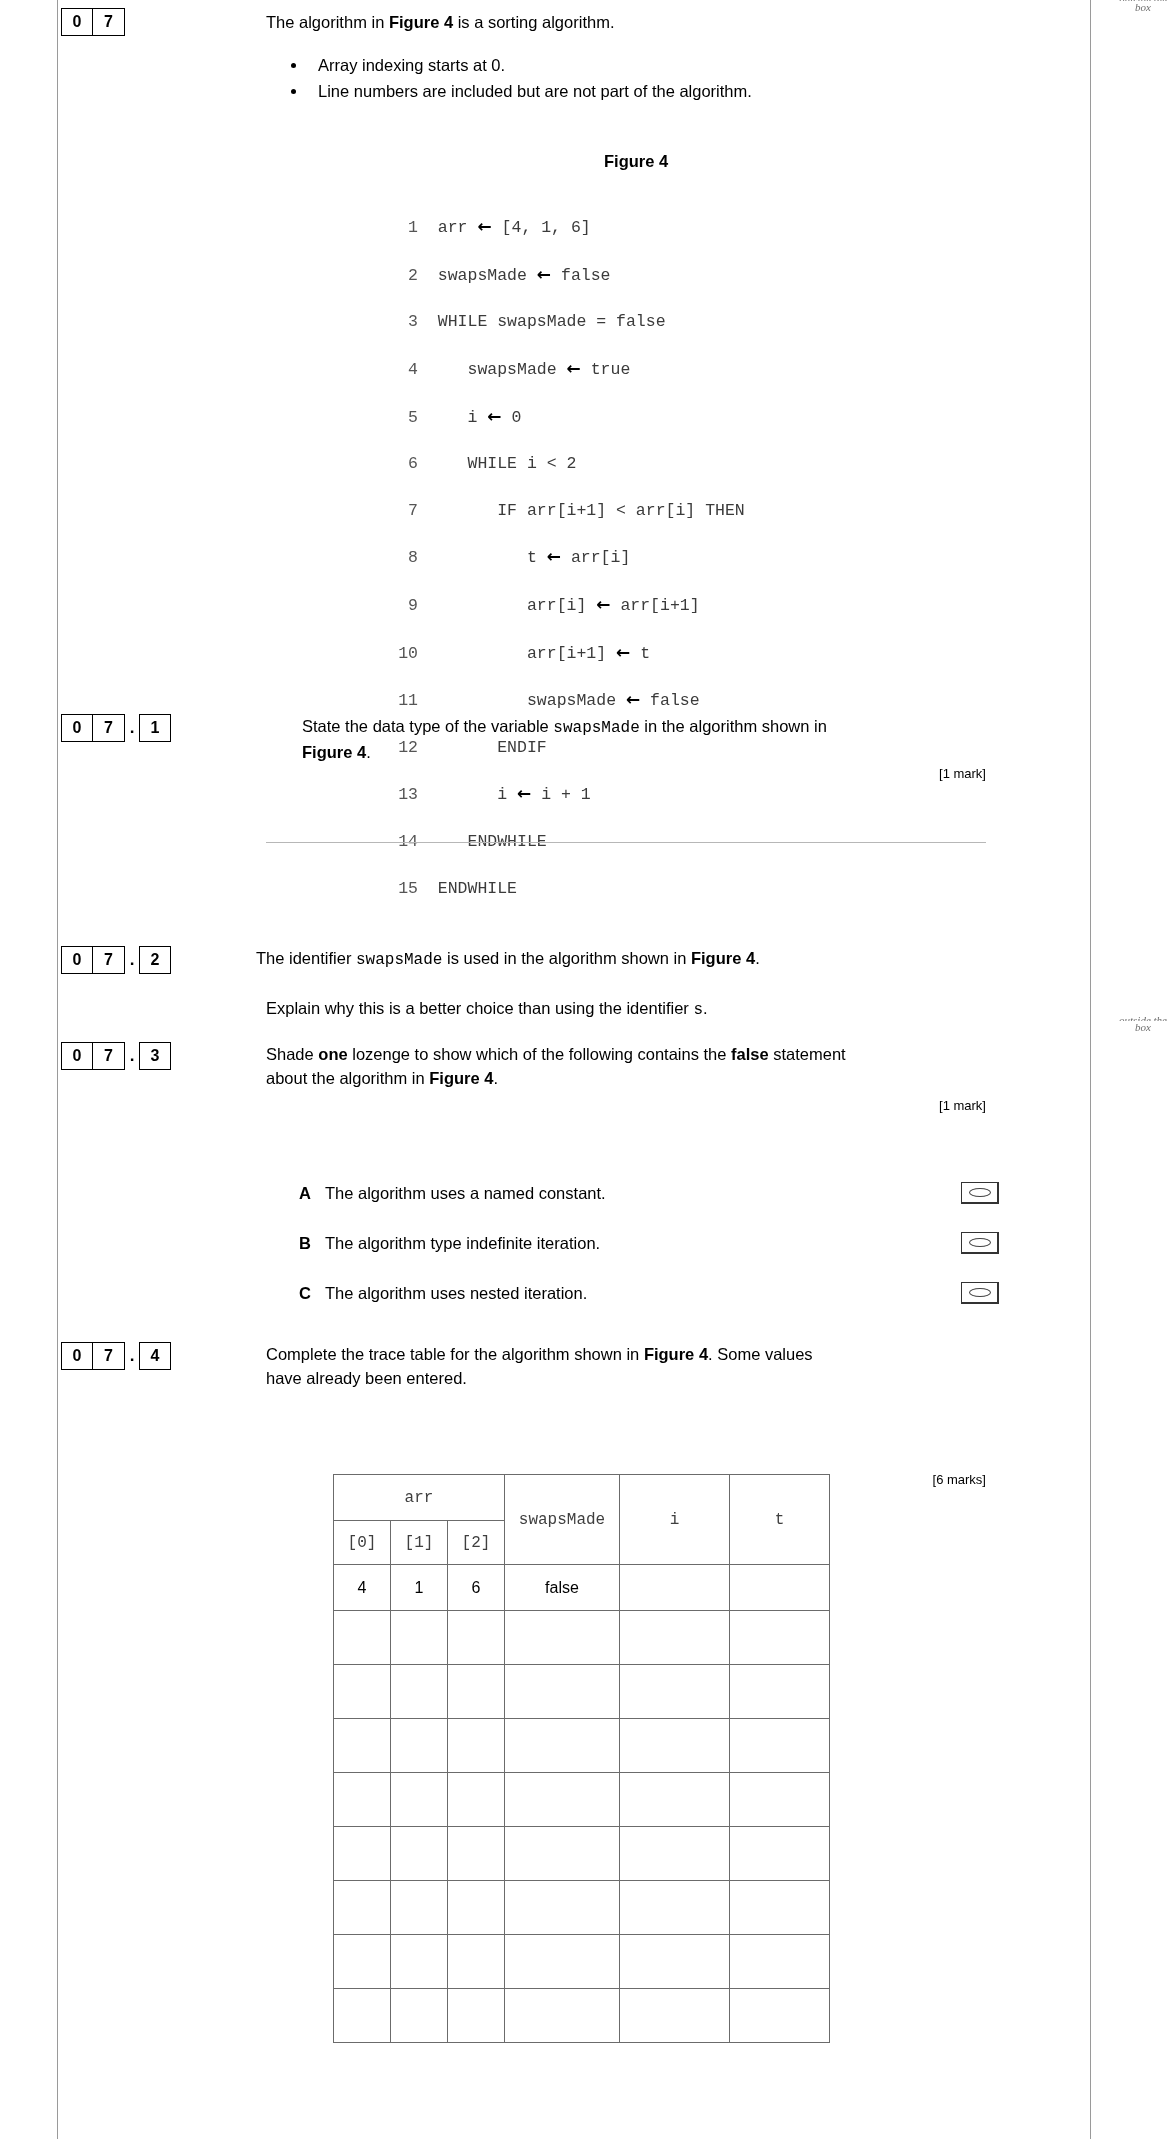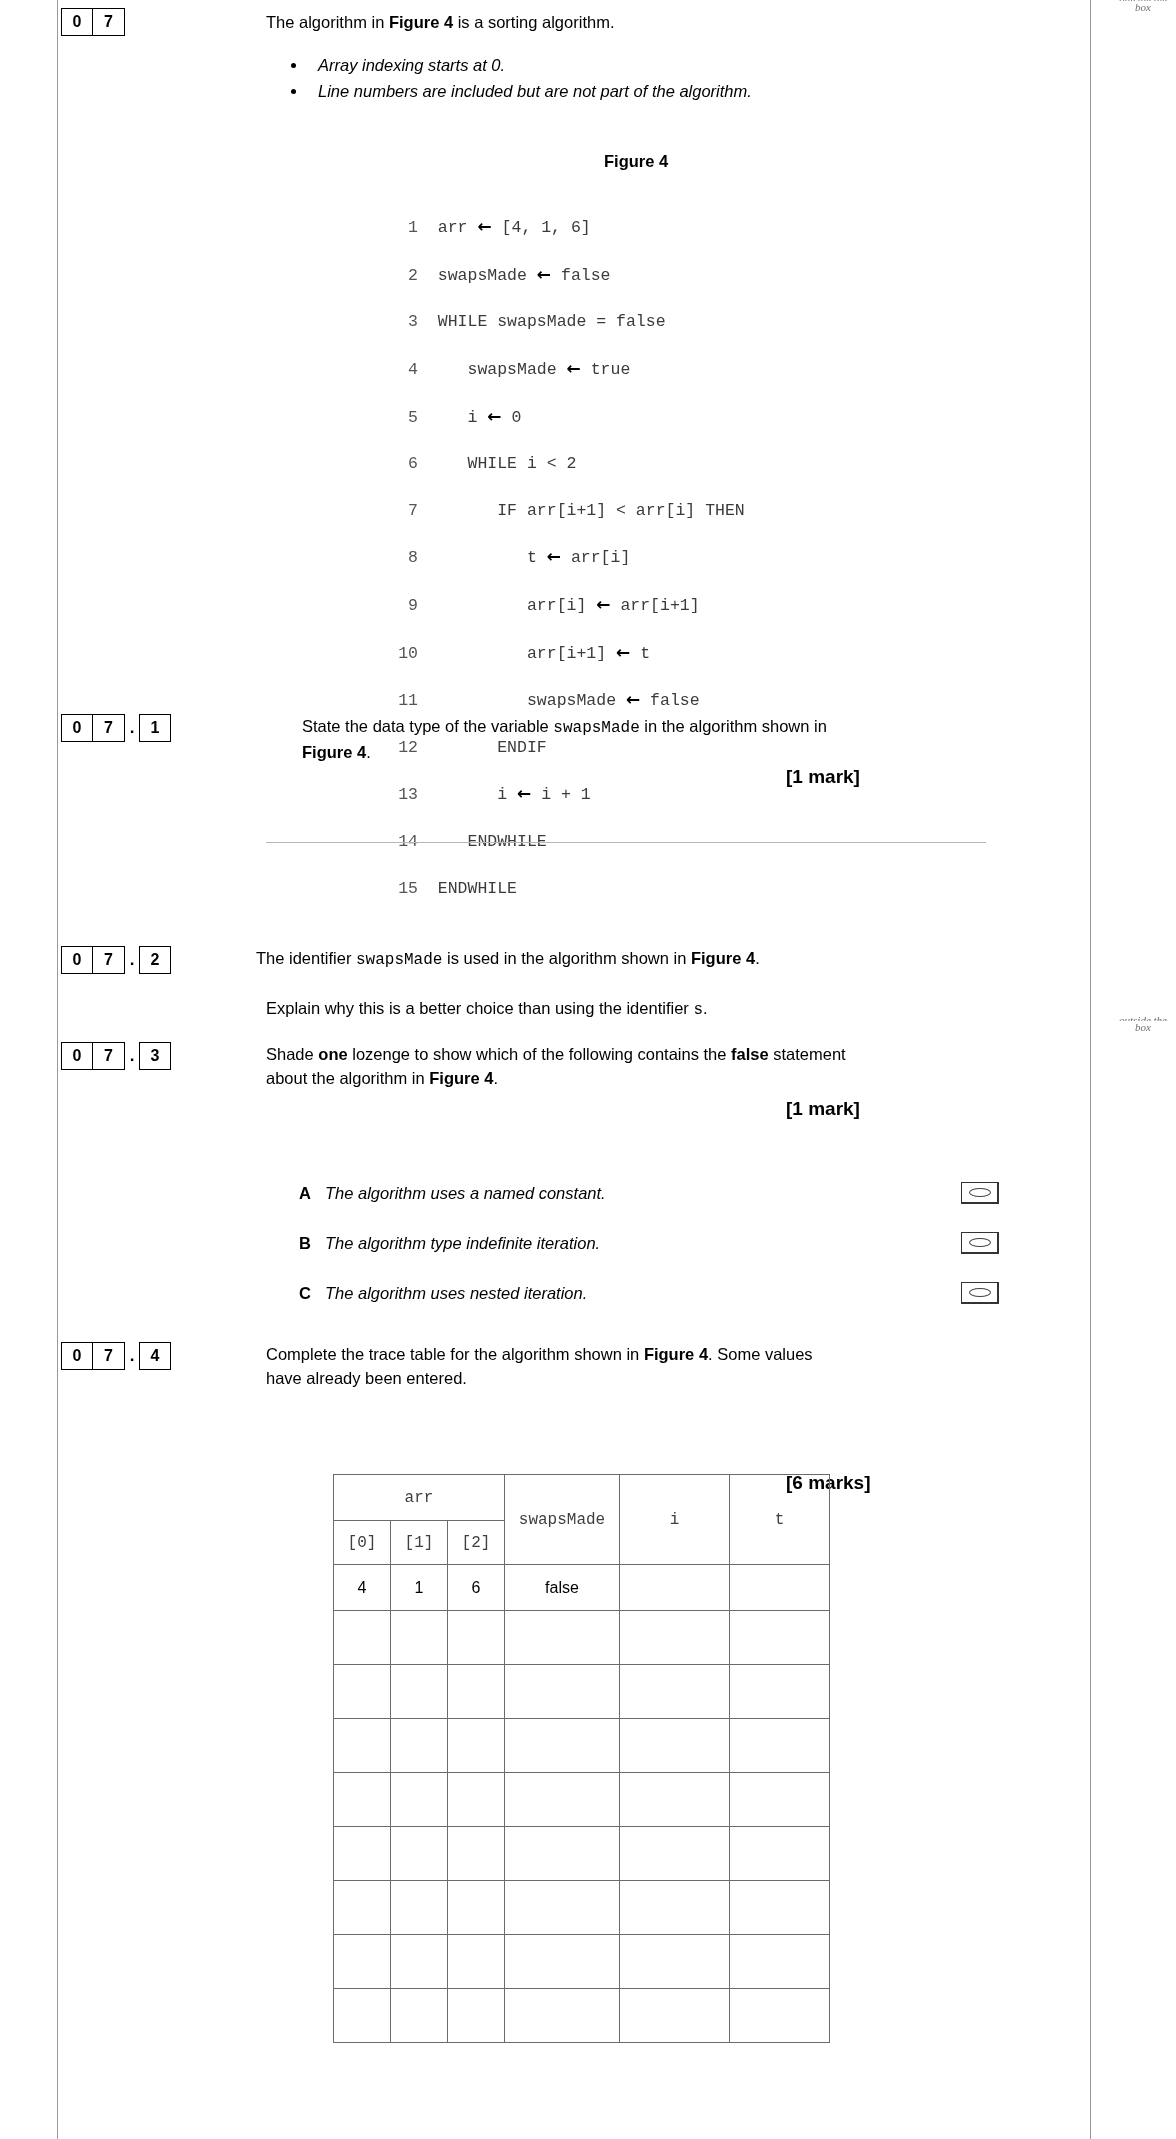--- a/index.html
+++ b/index.html
@@ -120,23 +120,23 @@
   .code .arrow {
     font-family: "DejaVu Sans", sans-serif;
     font-weight: bold;
     color: #000;
     font-size: 17px;
   }
 
   
   .marks {
     position: absolute;
-    font-weight: bold;
-    font-size: 19px;
-    text-align: left;
+    font-weight: normal;
+    font-size: 13px;
+    text-align: right;
   }
 
   
   .answer-line {
     position: absolute;
     height: 1px;
     background: #b7b7b7;
   }
 
   
@@ -145,21 +145,21 @@
     display: flex;
     align-items: center;
     width: 700px;
     font-size: 16.5px;
   }
   .mc-letter {
     font-weight: bold;
     width: 26px;
     flex: none;
   }
-  .mc-label { flex: 1; font-style: italic; }
+  .mc-label { flex: 1; }
   .lozenge {
     width: 38px; height: 22px;
     border: 1.4px solid #333;
     border-bottom-width: 2.2px;
     border-right-width: 2.2px;
     display: flex; align-items: center; justify-content: center;
     background: #fff;
     flex: none;
   }
   .lozenge .oval {
@@ -217,21 +217,21 @@
 
 <div class="qnum" style="left:61px; top:8px;">
   <div class="cell">0</div>
   <div class="cell">7</div>
 </div>
 
 <div class="qtext" style="left:266px; top:10px; width:700px;">
   <span>The algorithm in </span><b>Figure 4</b><span> is a sorting algorithm.</span>
 </div>
 
-<ul class="bullets" style="left:290px; top:52px; width:640px;font-style:italic;">
+<ul class="bullets" style="left:290px; top:52px; width:640px;">
   <li>Array indexing starts at 0.</li>
   <li>Line numbers are included but are not part of the algorithm.</li>
 </ul>
 
 <div class="figure-title" style="left:604px; top:152px;">Figure 4</div>
 
 <div class="code" style="left:388px; top:192px;">
 <div><span class="ln">1</span>  <span>arr <span class="arrow">←</span> [4, 1, 6]</span></div>
 <div><span class="ln">2</span>  <span>swapsMade <span class="arrow">←</span> false</span></div>
 <div><span class="ln">3</span>  <span>WHILE swapsMade = false</span></div>

